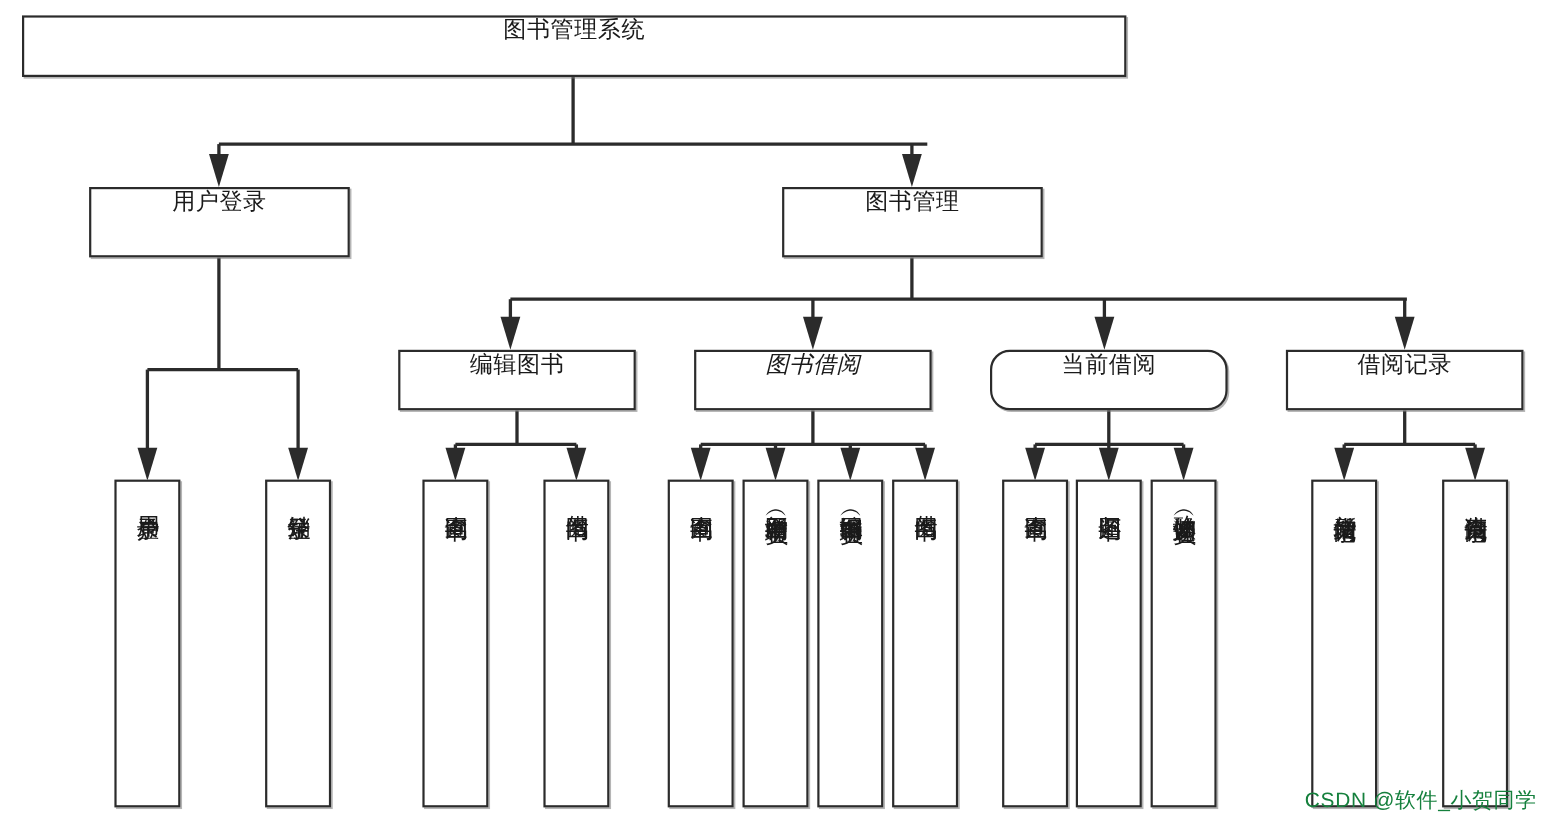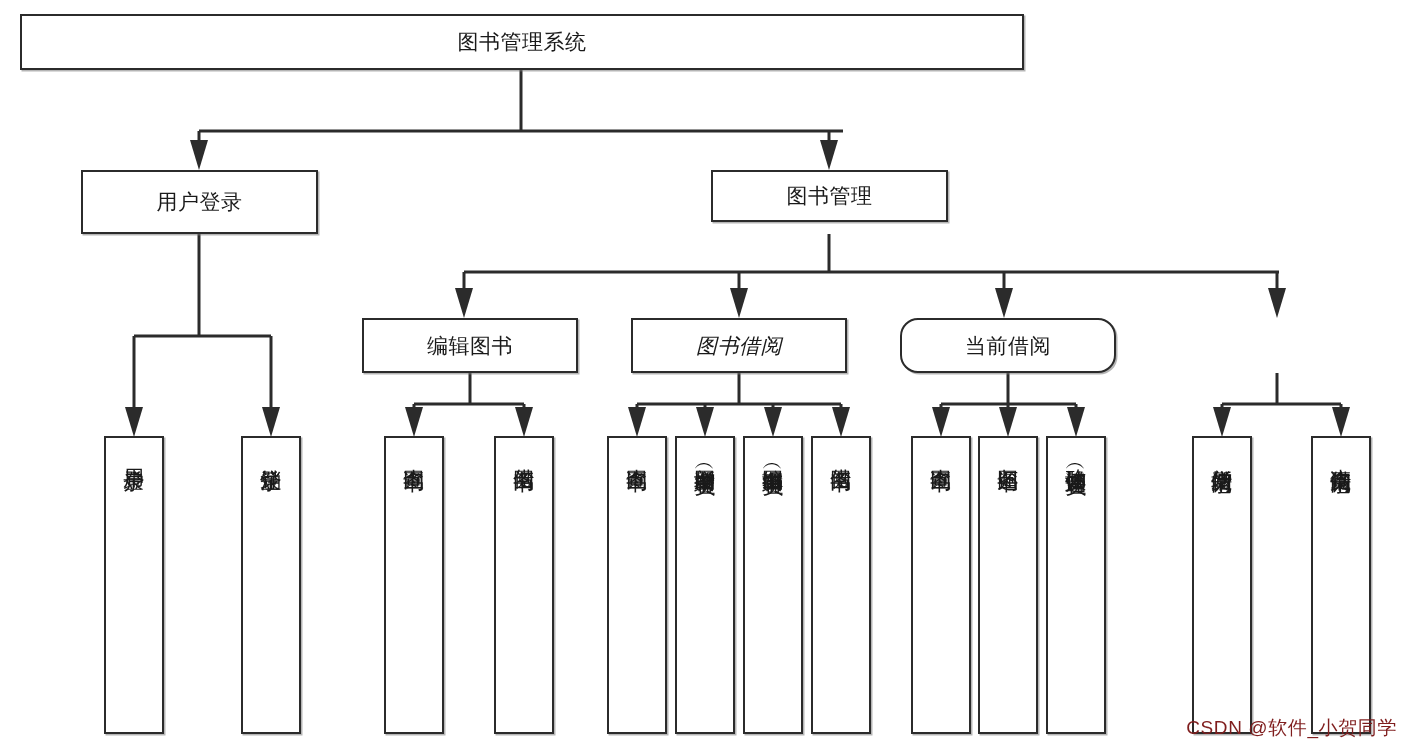--- a/index.html
+++ b/index.html
@@ -25,21 +25,21 @@
     top: 0;
     width: 1405px;
     height: 747px;
   }
   .node-box {
     position: absolute;
     box-sizing: border-box;
     background: #ffffff;
     border: 2.5px solid #2b2b2b;
     display: flex;
-    align-items: center;
+    align-items: flex-start;
     justify-content: center;
     box-shadow: 1.5px 1.5px 0 0 rgba(120,120,120,0.55);
   }
   .node-label-h {
     font-size: 21px;
     color: #1a1a1a;
     letter-spacing: 0.5px;
     line-height: 1.1;
     white-space: nowrap;
     text-align: center;
@@ -57,21 +57,21 @@
     text-orientation: upright;
     white-space: nowrap;
     letter-spacing: 1px;
     text-align: start;
   }
   .watermark {
     position: absolute;
     right: 8px;
     bottom: 6px;
     font-size: 19px;
-    color: #7f1d1d;
+    color: #15803d;
     letter-spacing: 0.6px;
     white-space: nowrap;
     pointer-events: none;
   }
 </style>
 </head>
 <body>
 
 <div id="diagram-root">
 
@@ -153,33 +153,36 @@
     </g>
   </svg>
 
   <div class="node-box" style="left:20px; top:14px; width:1004px; height:56px;">
     <span class="node-label-h">图书管理系统</span>
   </div>
 
   <div class="node-box" style="left:81px; top:170px; width:237px; height:64px;">
     <span class="node-label-h">用户登录</span>
   </div>
-  <div class="node-box" style="left:711px; top:170px; width:237px; height:52px;">
+  <div class="node-box" style="left:711px; top:170px; width:237px; height:64px;">
     <span class="node-label-h">图书管理</span>
   </div>
 
   <div class="node-box" style="left:362px; top:318px; width:216px; height:55px;">
     <span class="node-label-h">编辑图书</span>
   </div>
   <div class="node-box" style="left:631px; top:318px; width:216px; height:55px;font-style:italic;">
     <span class="node-label-h">图书借阅</span>
   </div>
   <div class="node-box" style="left:900px; top:318px; width:216px; height:55px;border-radius:18px;">
     <span class="node-label-h">当前借阅</span>
   </div>
+  <div class="node-box" style="left:1169px; top:318px; width:216px; height:55px;">
+    <span class="node-label-h">借阅记录</span>
+  </div>
 
   <div class="node-box leaf" style="left:104px; top:436px; width:60px; height:298px;">
     <span class="node-label-v">用户登录</span>
   </div>
   <div class="node-box leaf" style="left:241px; top:436px; width:60px; height:298px;">
     <span class="node-label-v">注销登录</span>
   </div>
 
   <div class="node-box leaf" style="left:384px; top:436px; width:60px; height:298px;">
     <span class="node-label-v">查询图书</span>

